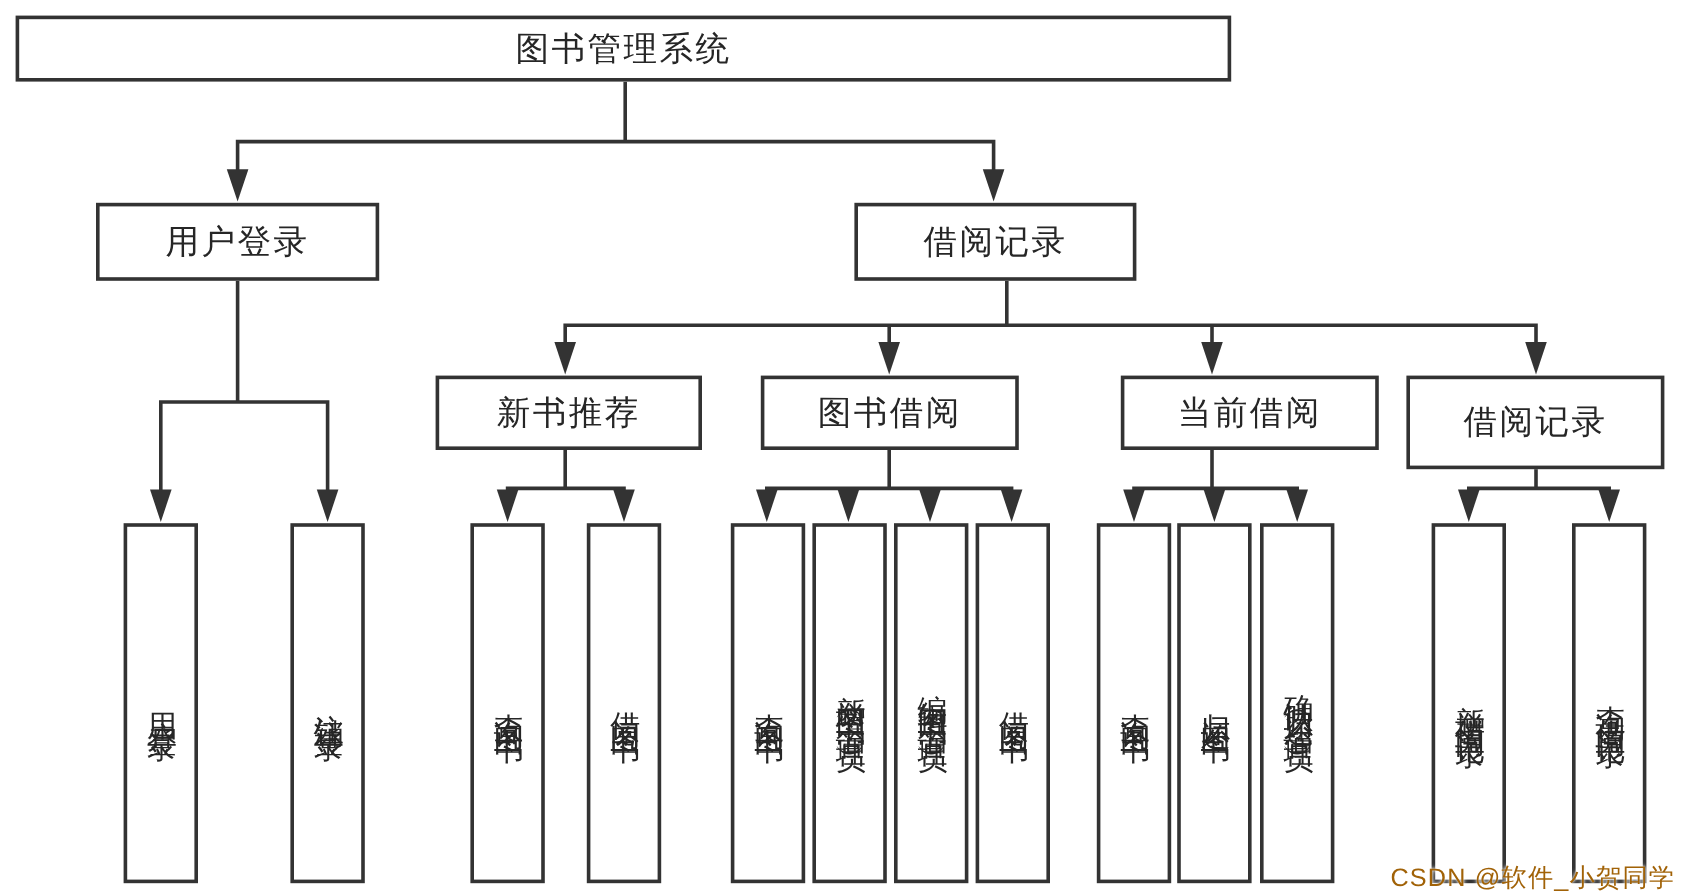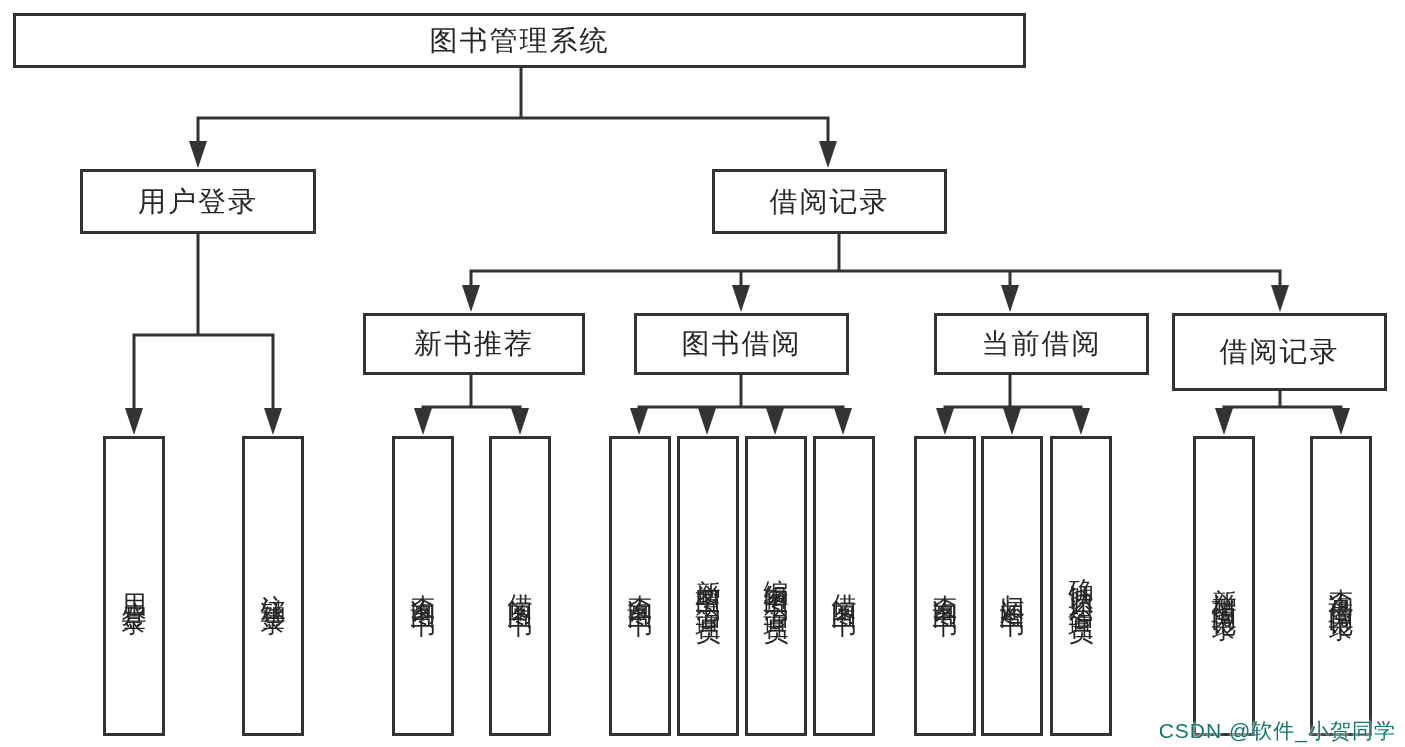--- a/index.html
+++ b/index.html
@@ -67,21 +67,21 @@
   .g3a { left: 609px; }  .g3b { left: 677px; }  .g3c { left: 745px; }  .g3d { left: 813px; }
   .g4a { left: 914px; }  .g4b { left: 981px; }  .g4c { left: 1050px; }
   .g5a { left: 1193px; } .g5b { left: 1310px; }
 
   .watermark {
     position: absolute;
     top: 717px;
     right: 9px;
     font-size: 21px;
     letter-spacing: 1px;
-    color: #0f766e;
+    color: #a16207;
     text-shadow: 0 0 4px #ffffff, 0 0 2px #ffffff;
     z-index: 10;
     white-space: nowrap;
   }
 </style>
 </head>
 <body>
 
 <div class="stage">
 

